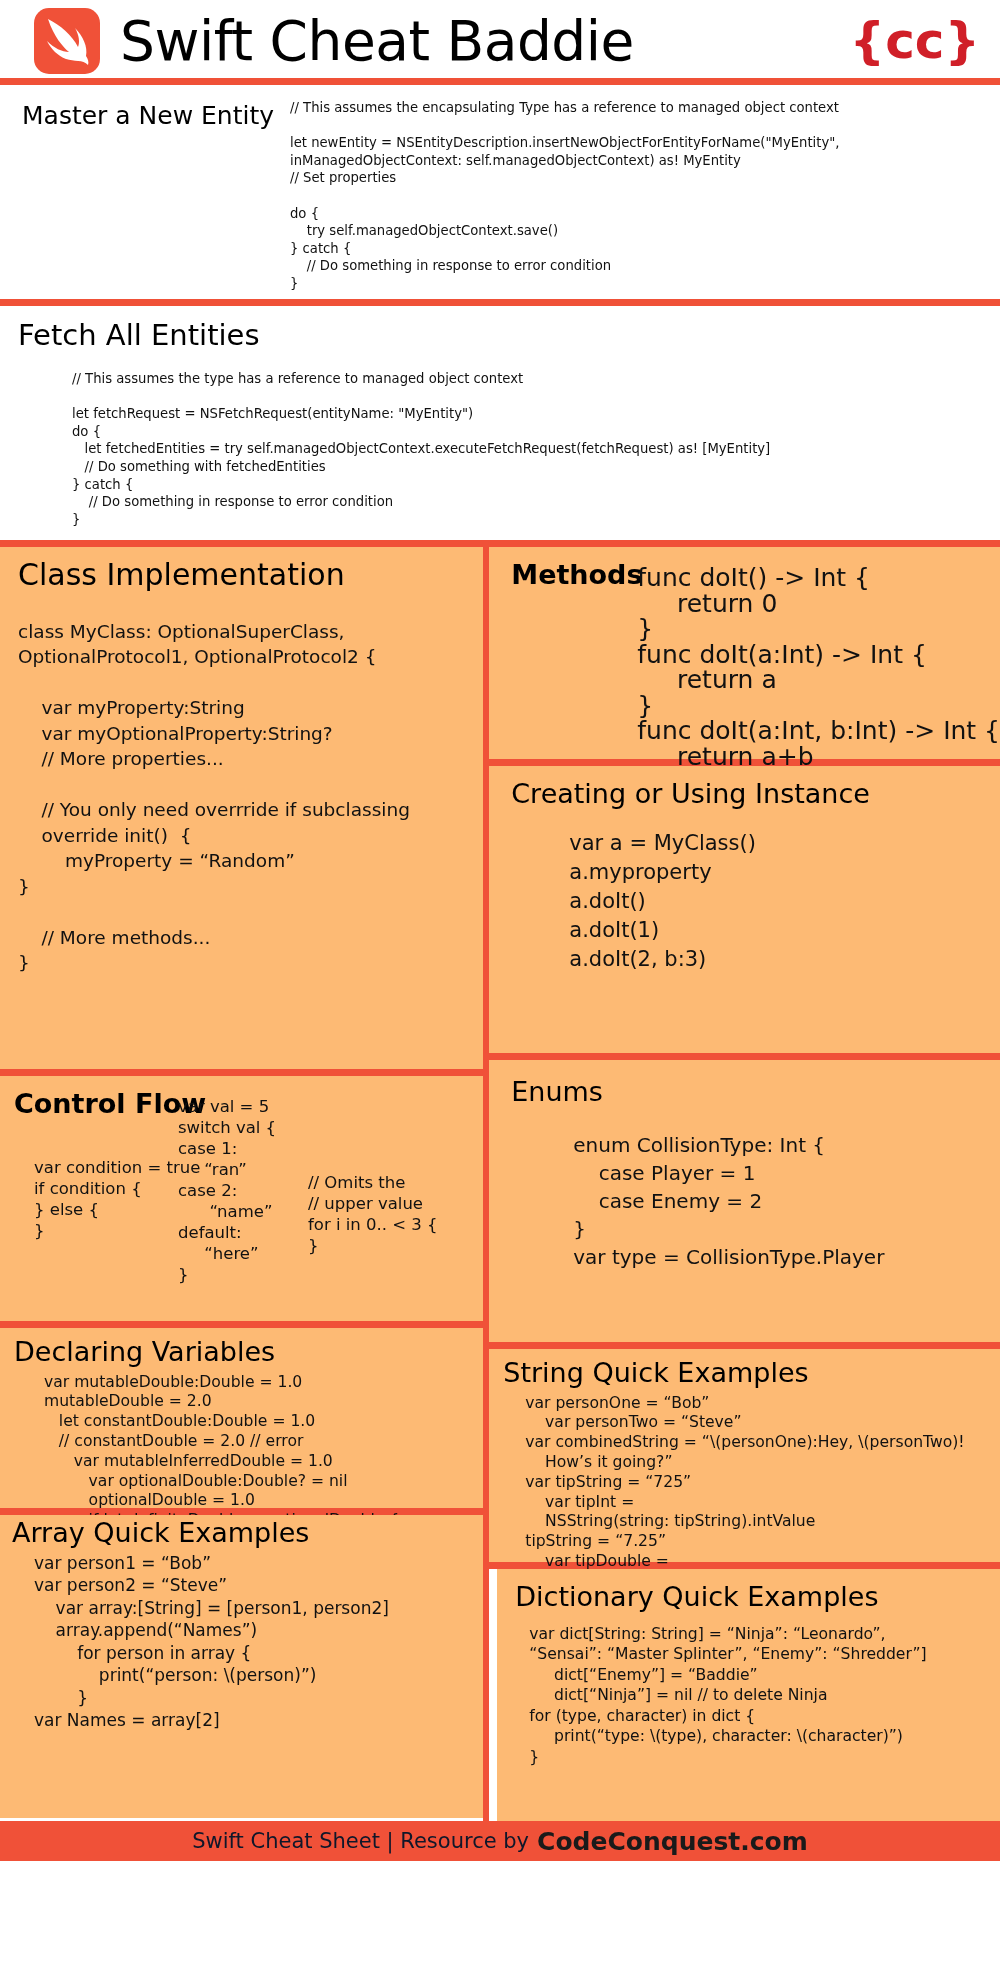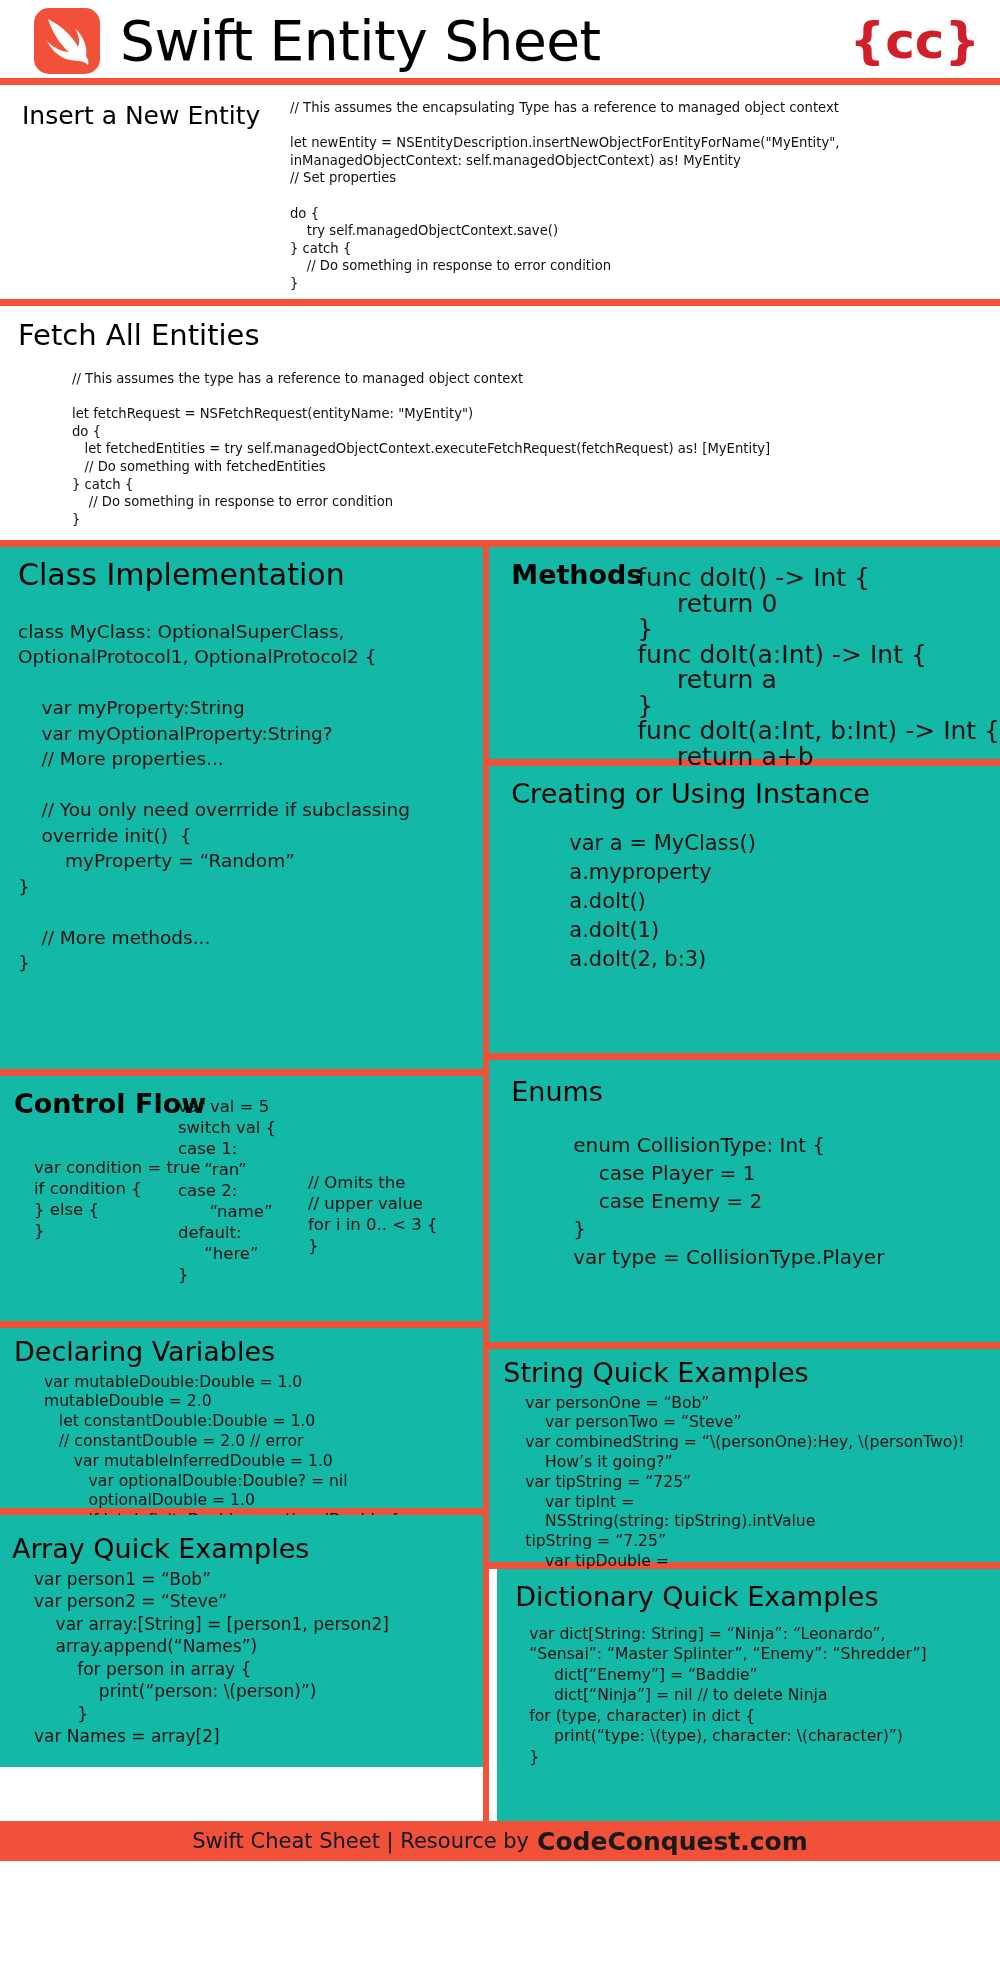--- a/index.html
+++ b/index.html
@@ -85,21 +85,21 @@
     padding-left: 72px;
     padding-top: 20px;
   }
 
   
   .cols { display: flex; width: 100%; }
   .col-left  { width: 497px; }
   .col-right { flex: 1; }
   .vgap { width: 6px; background: #f05138; }
 
-  .card { background: #14b8a6; position: relative; }
+  .card { background: #fdba74; position: relative; }
   .card-sep { height: 7px; background: #f05138; width: 100%; }
 
   
   .s-class { padding: 12px 0 10px 18px; height: 522px; }
   .s-class .sec-title { font-size: 30px; margin-bottom: 28px; }
   .s-class .code { font-size: 18.5px; line-height: 25.5px; }
 
   
   .s-methods { display: flex; height: 212px; padding: 14px 0 0 0; }
   .s-methods .t { width: 148px; padding-left: 22px; }
@@ -128,21 +128,21 @@
   .s-declare { height: 180px; padding: 10px 0 0 14px; }
   .s-declare .sec-title { font-size: 27px; font-weight: 400; margin-bottom: 6px; }
   .s-declare .code { font-size: 15.6px; line-height: 19.8px; padding-left: 30px; }
 
   
   .s-string { height: 213px; padding: 10px 0 0 14px; }
   .s-string .sec-title { font-size: 27px; font-weight: 400; margin-bottom: 6px; }
   .s-string .code { font-size: 15.6px; line-height: 19.8px; padding-left: 22px; }
 
   
-  .s-array { height: 252px; padding: 20px 0 0 12px; }
+  .s-array { height: 303px; padding: 4px 0 0 12px; }
   .s-array .sec-title { font-size: 27px; font-weight: 400; margin-bottom: 4px; }
   .s-array .code { font-size: 17px; line-height: 22.5px; padding-left: 22px; }
 
   
   .s-dict { height: 252px; padding: 14px 0 0 18px; margin-left: 8px; }
   .s-dict .sec-title { font-size: 27px; font-weight: 400; margin-bottom: 12px; }
   .s-dict .code { font-size: 15.6px; line-height: 20.5px; padding-left: 14px; }
 
   
   .footer {
@@ -170,28 +170,28 @@
 </style>
 </head>
 <body>
 
 <div class="header">
   <div class="swift-logo">
     <svg width="50" height="52" viewBox="0 0 50 52" aria-hidden="true">
       <path d="M6 4 C18 10 30 20 36 32 C38 27 37 20 33 13 C41 21 46 32 44 41 C46 44 47 47 46 50 C41 44 32 47 24 44 C16 41 9 34 5 26 C12 33 20 37 27 37 C21 32 12 22 6 4 Z" fill="#ffffff"></path>
     </svg>
   </div>
-  <div class="title-text">Swift Entity Sheet</div>
+  <div class="title-text">Swift Cheat Baddie</div>
   <div class="cc-logo">{cc}</div>
 </div>
 <div class="hrule"></div>
 
 <div class="block s-insert">
   <div class="t">
-    <div class="sec-title">Insert a New Entity</div>
+    <div class="sec-title">Master a New Entity</div>
   </div>
   <div class="c code">// This assumes the encapsulating Type has a reference to managed object context
 
 let newEntity = NSEntityDescription.insertNewObjectForEntityForName("MyEntity",
 inManagedObjectContext: self.managedObjectContext) as! MyEntity
 // Set properties
 
 do {
     try self.managedObjectContext.save()
 } catch {

